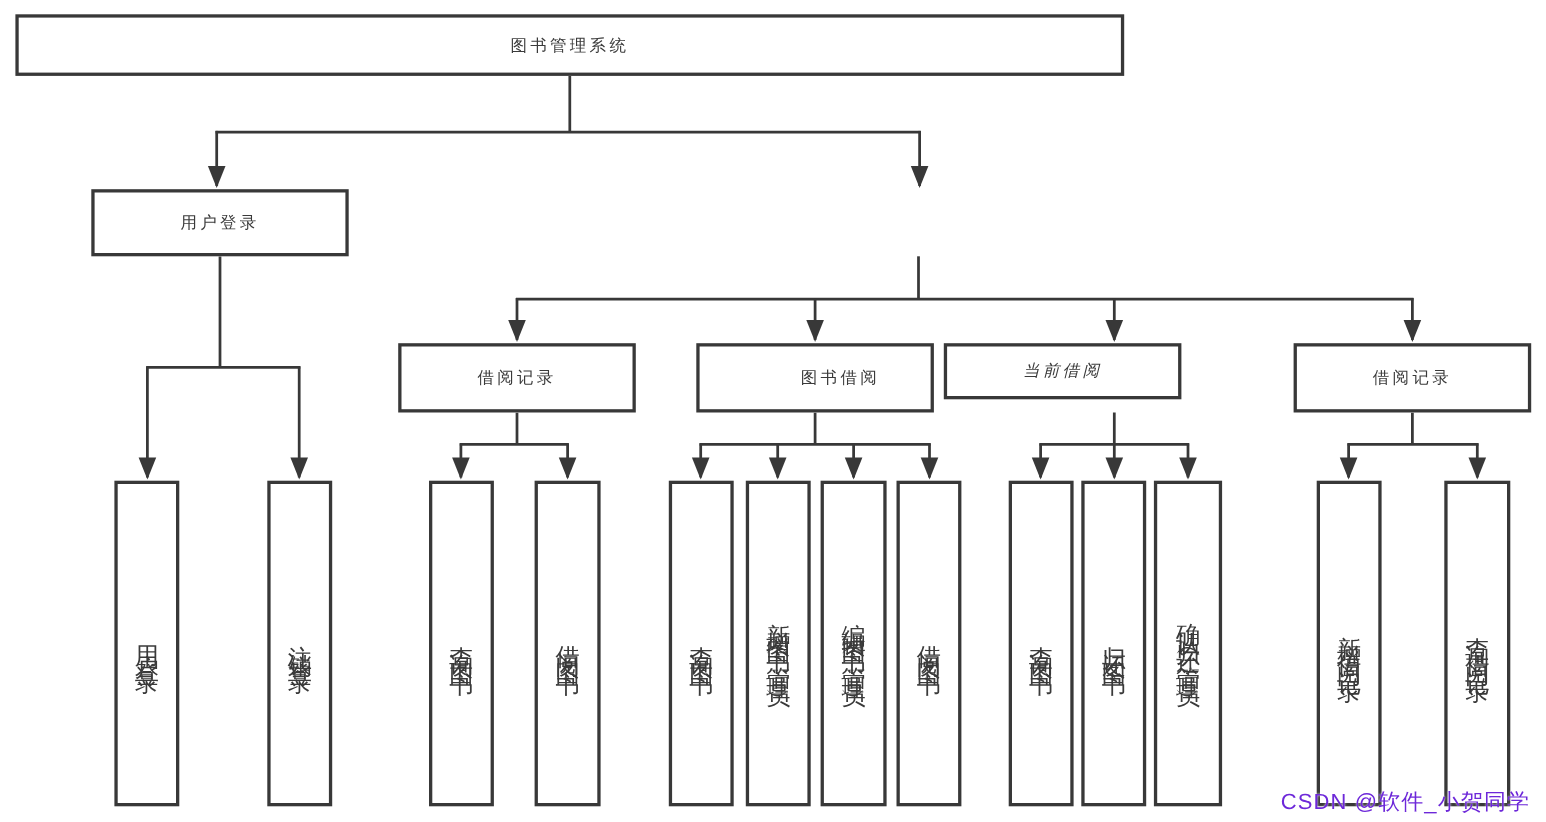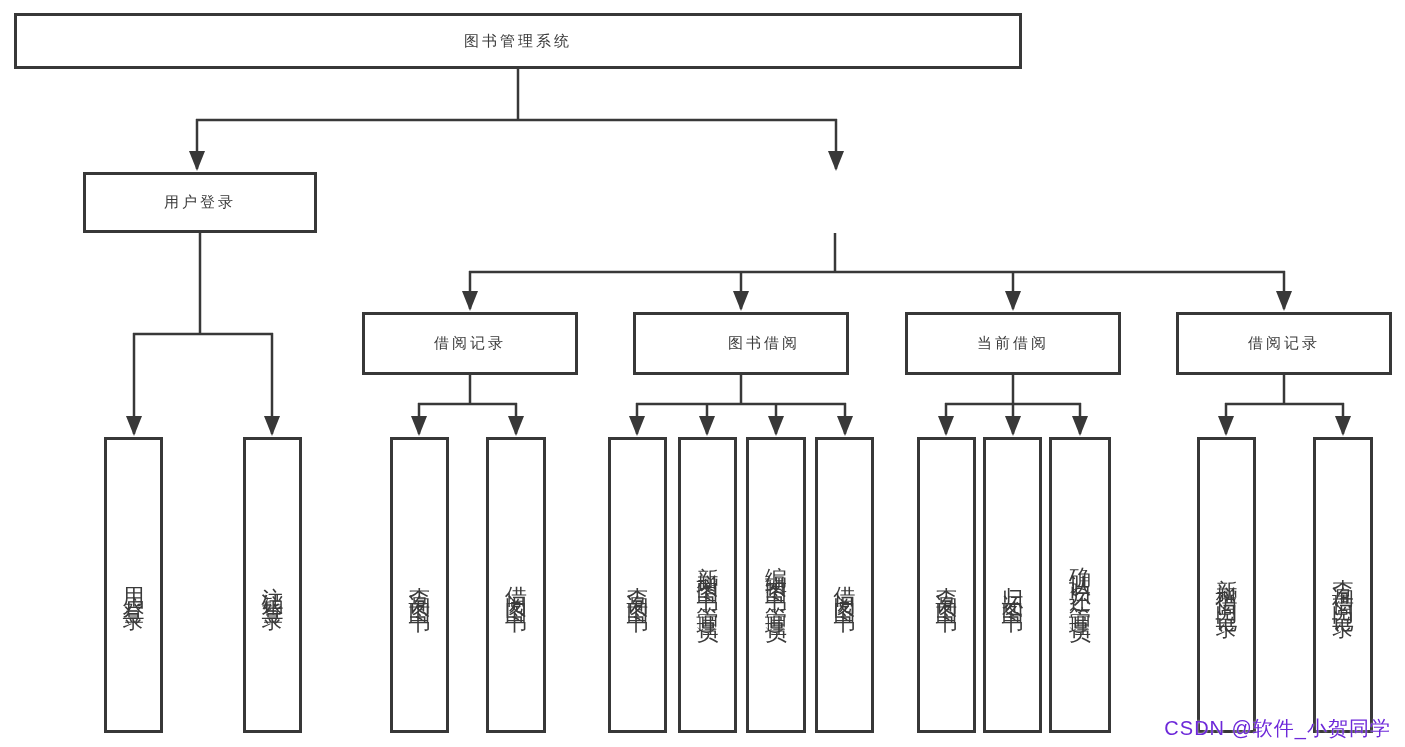--- a/index.html
+++ b/index.html
@@ -88,21 +88,21 @@
   <div class="node" style="left:83px;top:172px;width:234px;height:61px;">
     <span>用户登录</span>
   </div>
 
   <div class="node" style="left:362px;top:312px;width:216px;height:63px;">
     <span>借阅记录</span>
   </div>
   <div class="node" style="left:633px;top:312px;width:216px;height:63px;padding-left:46px;">
     <span>图书借阅</span>
   </div>
-  <div class="node" style="left:905px;top:312px;width:216px;height:63px;">
+  <div class="node" style="left:858px;top:312px;width:216px;height:51px;font-style:italic;">
     <span>当前借阅</span>
   </div>
   <div class="node" style="left:1176px;top:312px;width:216px;height:63px;">
     <span>借阅记录</span>
   </div>
 
   <div class="leaf" style="left:104px;width:59px;">用户登录</div>
   <div class="leaf" style="left:243px;width:59px;">注销登录</div>
 
   <div class="leaf" style="left:390px;width:59px;">查询图书</div>

